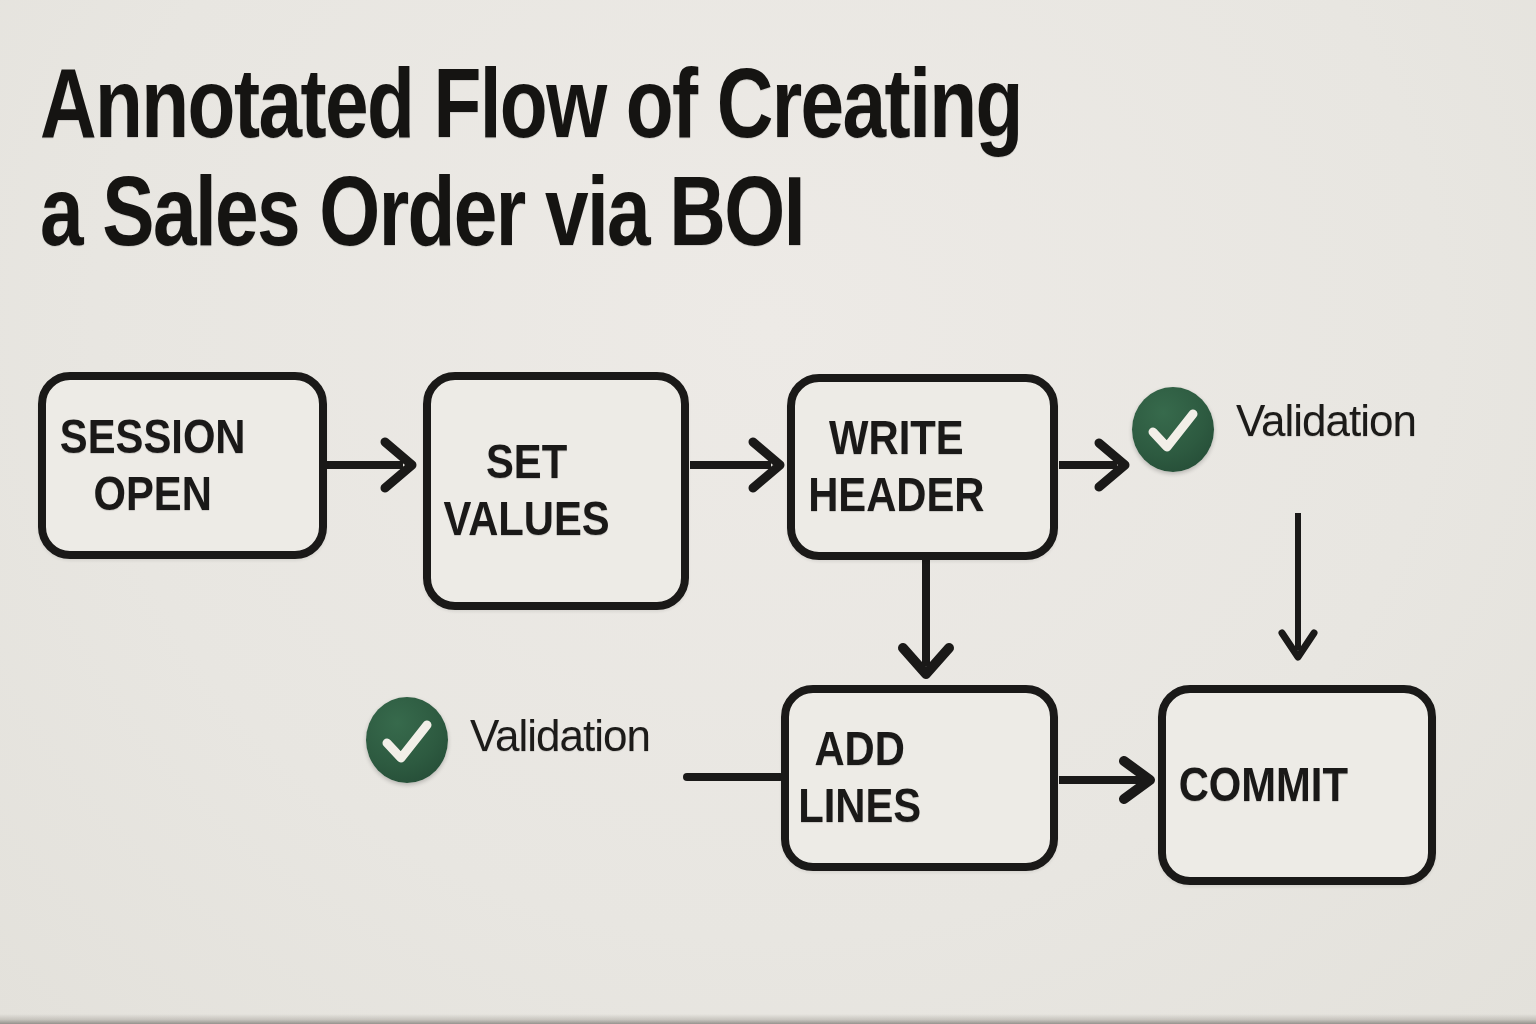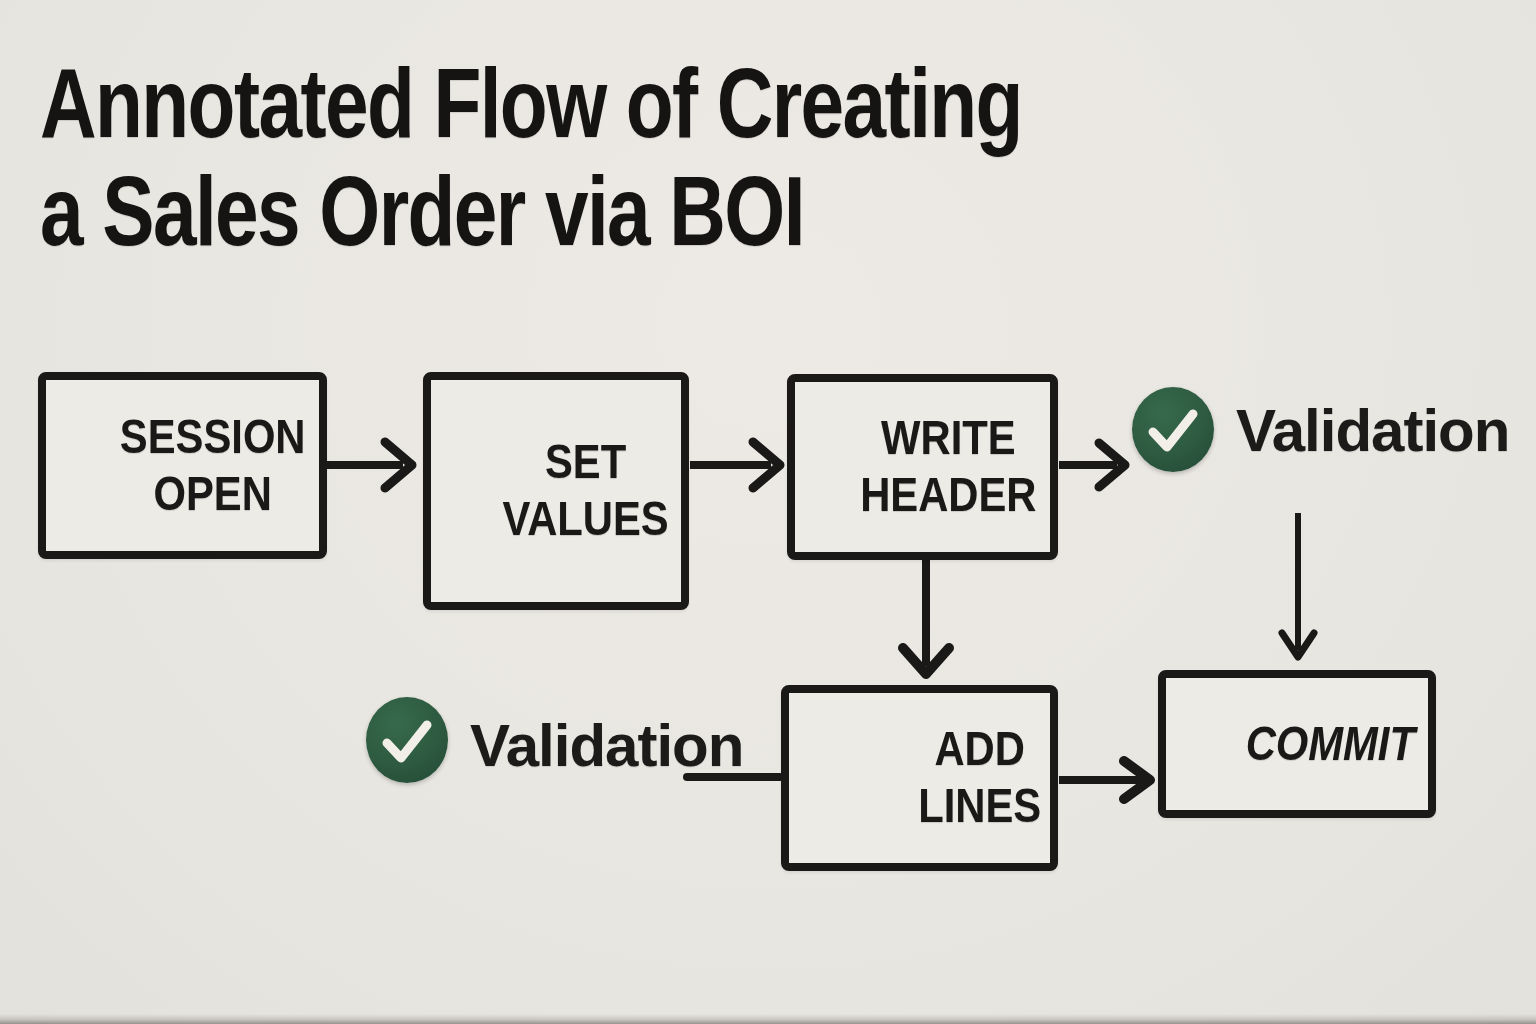--- a/index.html
+++ b/index.html
@@ -28,41 +28,41 @@
     position:absolute;left:40px;top:50px;
     font-size:98px;font-weight:700;line-height:1.1;
     letter-spacing:-2px;color:#151412;
     transform:scaleX(0.80);transform-origin:left top;
     white-space:nowrap;
     text-shadow:0 1px 1px rgba(0,0,0,0.12);
   }
   .node{
     position:absolute;
     border:8px solid var(--ink);
-    border-radius:8px;
+    border-radius:32px;
     background:var(--box-fill);
-    display:flex;align-items:center;justify-content:flex-end;
+    display:flex;align-items:center;justify-content:flex-start;
     box-shadow:0 2px 3px rgba(0,0,0,0.07);
   }
   .node .label{
     font-size:48px;font-weight:700;line-height:1.18;
     color:var(--ink);text-align:center;letter-spacing:0px;
     transform:scaleX(0.87);transform-origin:center;
     text-shadow:0 1px 1px rgba(0,0,0,0.15);
   }
   .node .label span{display:block;}
   .badge{
     position:absolute;border-radius:50%;
     background:radial-gradient(circle at 38% 30%, #376a4c 0%, var(--green) 55%, #224733 100%);
     box-shadow:0 2px 4px rgba(0,0,0,0.22);
     display:flex;align-items:center;justify-content:center;
   }
   .annotation-label{
     position:absolute;
-    font-size:60px;font-weight:700;color:#1c1b19;
+    font-size:44px;font-weight:400;color:#1c1b19;
     letter-spacing:-1px;white-space:nowrap;
     text-shadow:0 1px 1px rgba(0,0,0,0.12);
   }
   svg.wires{position:absolute;left:0;top:0;width:1536px;height:1024px;pointer-events:none;}
   svg.wires path{stroke:var(--ink);fill:none;}
 </style>
 </head>
 <body>
 
 <div class="canvas">
@@ -123,21 +123,21 @@
     </div>
   </div>
 
   <div class="node" style="left:781px;top:685px;width:277px;height:186px;">
     <div class="label">
       <span>ADD</span>
       <span>LINES</span>
     </div>
   </div>
 
-  <div class="node" style="left:1158px;top:670px;width:278px;height:148px;font-style:italic;">
+  <div class="node" style="left:1158px;top:685px;width:278px;height:200px;">
     <div class="label">
       <span>COMMIT</span>
     </div>
   </div>
 
   <div class="badge" style="left:1132px;top:387px;width:82px;height:85px;">
     <svg width="82" height="85" viewBox="0 0 82 85">
       <path d="M21 45 L35 60 L61 27" fill="none" stroke="#f2efe8" stroke-width="9" stroke-linecap="round" stroke-linejoin="round"></path>
     </svg>
   </div>

